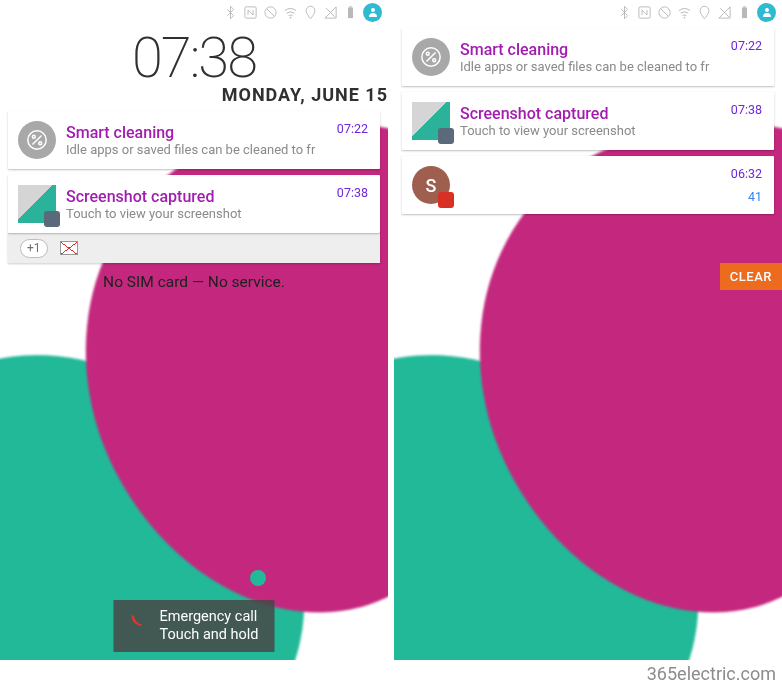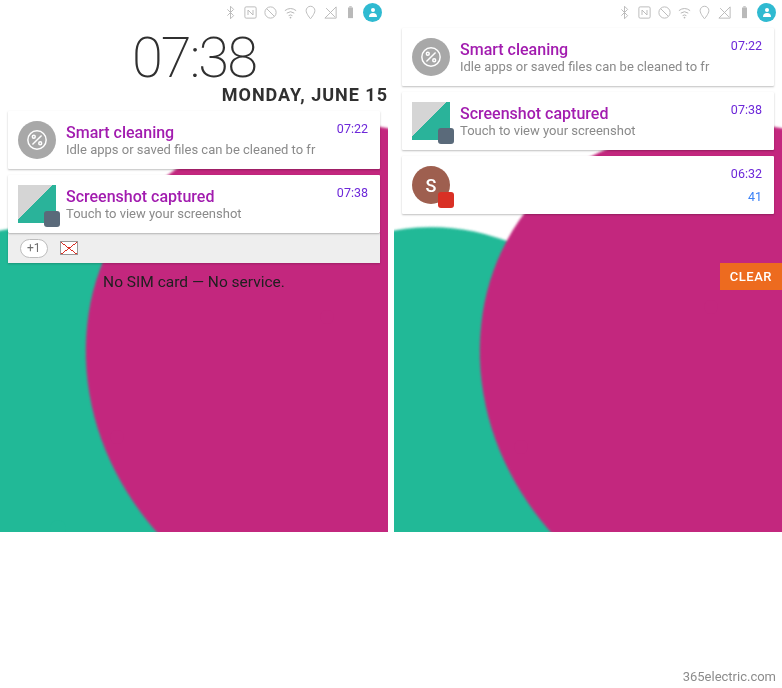--- a/index.html
+++ b/index.html
@@ -3,21 +3,21 @@
 <meta charset="utf-8">
 <style>
   * { box-sizing: border-box; margin: 0; padding: 0; }
   body {
     font-family: -apple-system, "Helvetica Neue", Roboto, Arial, sans-serif;
     width: 782px; height: 688px; overflow: hidden; position: relative;
     background: #fff;
   }
   .phones { display: flex; gap: 6px; padding: 0; }
   .phone {
-    width: 388px; height: 532px; position: relative; overflow: hidden;
+    width: 388px; height: 660px; position: relative; overflow: hidden;
     background: #fff;
   }
 
   
   .wall { position:absolute; inset:0; background:#fff; overflow:hidden; z-index:0;}
   .splash { position:absolute; border-radius:45% 55% 60% 40% / 50% 45% 55% 50%; filter: blur(1px);}
   .splash.magenta { background:#c3277e; width:480px; height:480px; right:-180px; top:120px; transform:rotate(-25deg);}
   .splash.teal    { background:#21b997; width:500px; height:500px; left:-200px; bottom:-200px; transform:rotate(15deg);}
   .dropm { position:absolute; width:14px; height:14px; border-radius:50%; background:#c3277e;}
   .dropt { position:absolute; width:16px; height:16px; border-radius:50%; background:#21b997;}
@@ -74,21 +74,21 @@
   .emergency { position:absolute; bottom:8px; left:50%; transform:translateX(-50%);
     background:rgba(70,70,70,.85); color:#fff; display:flex; align-items:center;
     gap:10px; padding:8px 16px; font-size:14.5px; line-height:1.25; }
   .emergency .phone-ico svg{width:20px;height:20px;fill:#d7392a;}
 
   
   .clear-btn { background:#ed6b1f; color:#fff; font-size:13px; font-weight:500;
     letter-spacing:.5px; padding:6px 10px; position:absolute; right:0; top:263px;
     border-radius:0; }
 
-  .watermark { position:absolute; right:6px; bottom:4px; font-size:13px; color:#8c8c8c; z-index:5;}
+  .watermark { position:absolute; right:6px; bottom:4px; font-size:18px; color:#8c8c8c; z-index:5;}
 </style>
 </head>
 <body>
 
 <div class="phones">
 
   <div class="phone">
     <div class="wall">
       <div class="splash teal"></div>
       <div class="splash magenta"></div>
@@ -164,20 +164,29 @@
         <div class="time">07:38</div>
       </div>
 
       <div class="overflow-row">
         <span class="plus-chip">+1</span>
         <span class="gmail-mini"></span>
       </div>
 
       <div class="nosim">No SIM card — No service.</div>
 
+      <div class="emergency">
+        <span class="phone-ico"><svg viewBox="0 0 24 24">
+              <path d="M6 3c1 4 3 9 6 12s8 5 12 6l-3 3c-7-1-12-4-16-8S1 7 0 0z" transform="scale(.55) translate(4 4)"></path>
+            </svg></span>
+        <span>
+          <div>Emergency call</div>
+          <div>Touch and hold</div>
+        </span>
+      </div>
     </div>
   </div>
 
   <div class="phone">
     <div class="wall">
       <div class="splash teal"></div>
       <div class="splash magenta"></div>
       <div class="dropm" style="left:120px;top:440px"></div>
       <div class="dropt" style="left:60px;top:530px"></div>
       <div class="dropm" style="left:310px;top:300px"></div>

